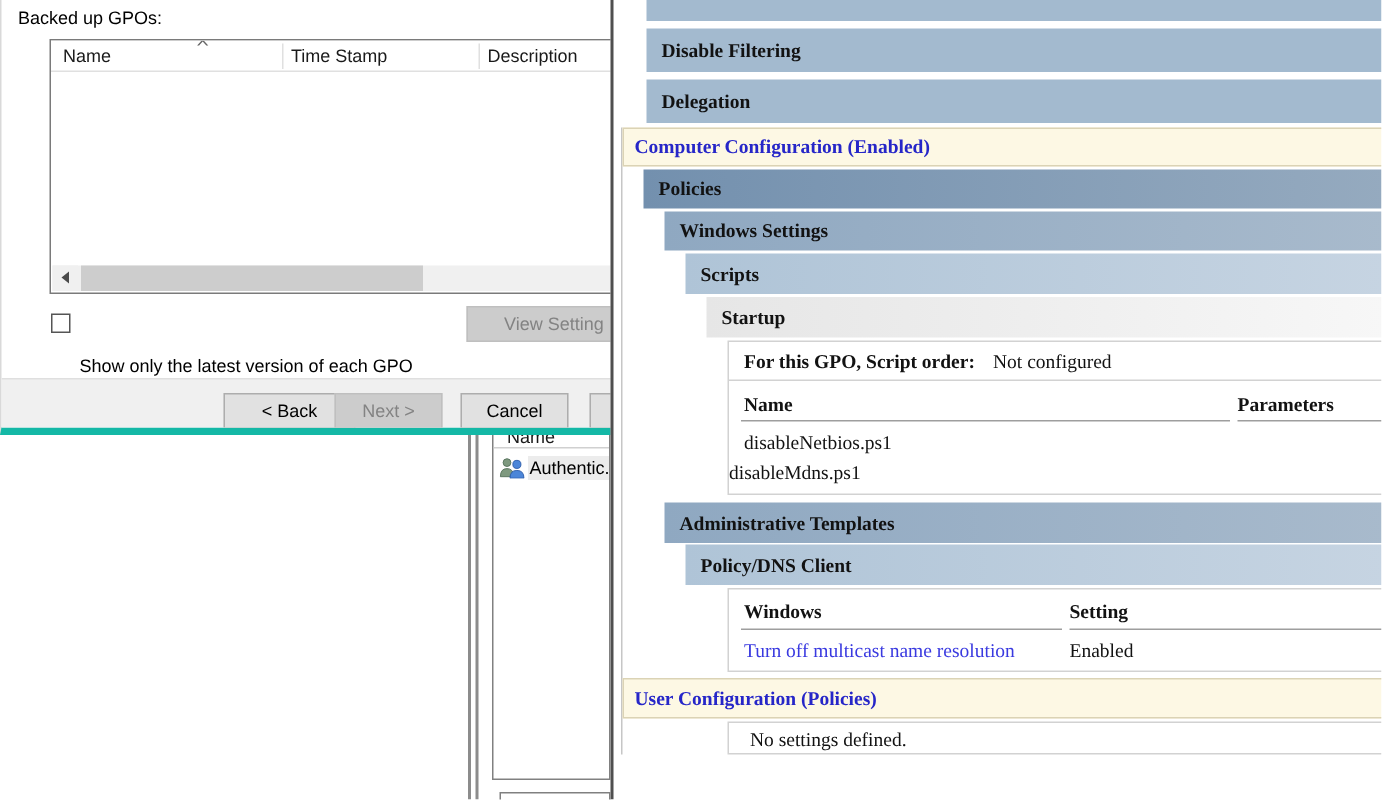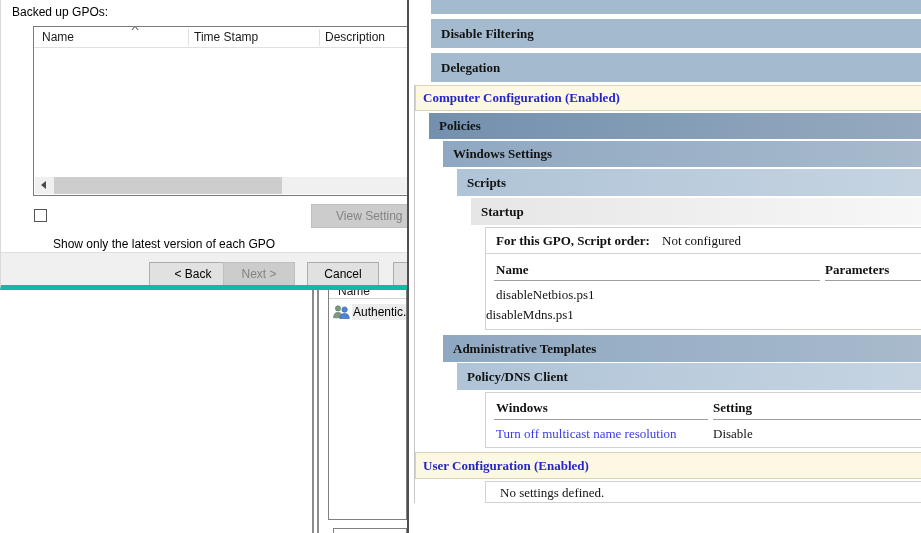--- a/index.html
+++ b/index.html
@@ -172,25 +172,25 @@
     <div class="bar lvl3" style="left:48px;top:363px;height:27px">
       <span class="t">Policy/DNS Client</span>
     </div>
 
     <div class="cbox" style="left:76px;top:392px;height:56px">
       <div class="hd cell" style="left:10px;top:7px">Windows</div>
       <div class="hd cell" style="left:227px;top:7px">Setting</div>
       <div class="uline" style="left:8px;top:26px;width:214px"></div>
       <div class="uline" style="left:227px;top:26px;right:0"></div>
       <div class="cell link" style="left:10px;top:33px">Turn off multicast name resolution</div>
-      <div class="cell" style="left:227px;top:33px">Disable</div>
+      <div class="cell" style="left:227px;top:33px">Enabled</div>
     </div>
 
     <div class="bar cream" style="left:6px;top:452px;height:27px">
-      <span class="t" style="left:7px">User Configuration (Enabled)</span>
+      <span class="t" style="left:7px">User Configuration (Policies)</span>
     </div>
 
     <div class="cbox" style="left:76px;top:481px;height:22px">
       <div class="cell" style="left:14px;top:3px">No settings defined.</div>
     </div>
   </div>
 
 </div>
 
 </body></html>

